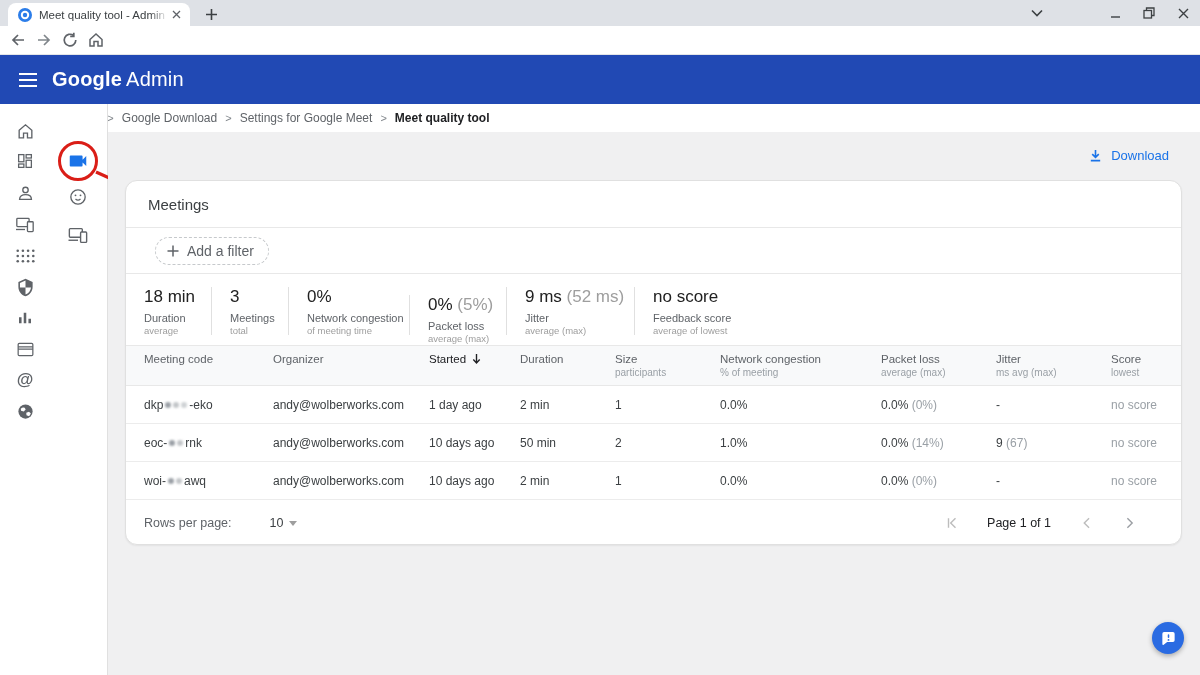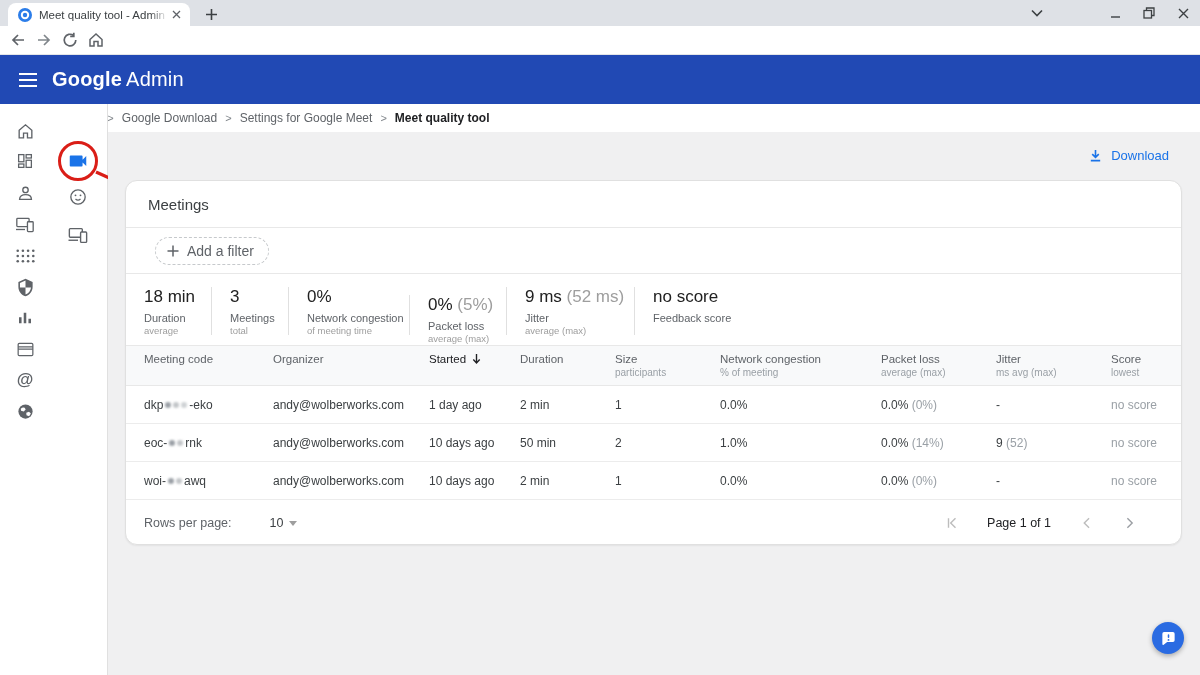--- a/index.html
+++ b/index.html
@@ -461,20 +461,21 @@
           <div class="stat-sub">average (max)</div>
         </div>
         <div class="stat s5">
           <div class="stat-value"><span>9 ms</span> <span class="muted">(52 ms)</span></div>
           <div class="stat-label">Jitter</div>
           <div class="stat-sub">average (max)</div>
         </div>
         <div class="stat s6">
           <div class="stat-value"><span>no score</span> <span class="muted"></span></div>
           <div class="stat-label">Feedback score</div>
+          <div class="stat-sub">average of lowest</div>
         </div>
       </div>
 
       <div class="tgrid thead">
         <div class="th">
           <div class="th-label">
               <span>Meeting code</span>
             </div>
           <div class="th-sub"></div>
         </div>
@@ -551,21 +552,21 @@
         <div class="cell"><span>eoc-</span><span class="redact">
               <i></i>
               <i></i>
             </span><span>rnk</span></div>
         <div class="cell">andy@wolberworks.com</div>
         <div class="cell">10 days ago</div>
         <div class="cell">50 min</div>
         <div class="cell">2</div>
         <div class="cell">1.0%</div>
         <div class="cell"><span>0.0%</span> <span class="muted">(14%)</span></div>
-        <div class="cell"><span>9</span> <span class="muted">(52)</span></div>
+        <div class="cell"><span>9</span> <span class="muted">(67)</span></div>
         <div class="cell score">no score</div>
       </div>
 
       <div class="tgrid trow">
         <div class="cell"><span>woi-</span><span class="redact">
               <i></i>
               <i></i>
             </span><span>awq</span></div>
         <div class="cell">andy@wolberworks.com</div>
         <div class="cell">10 days ago</div>

